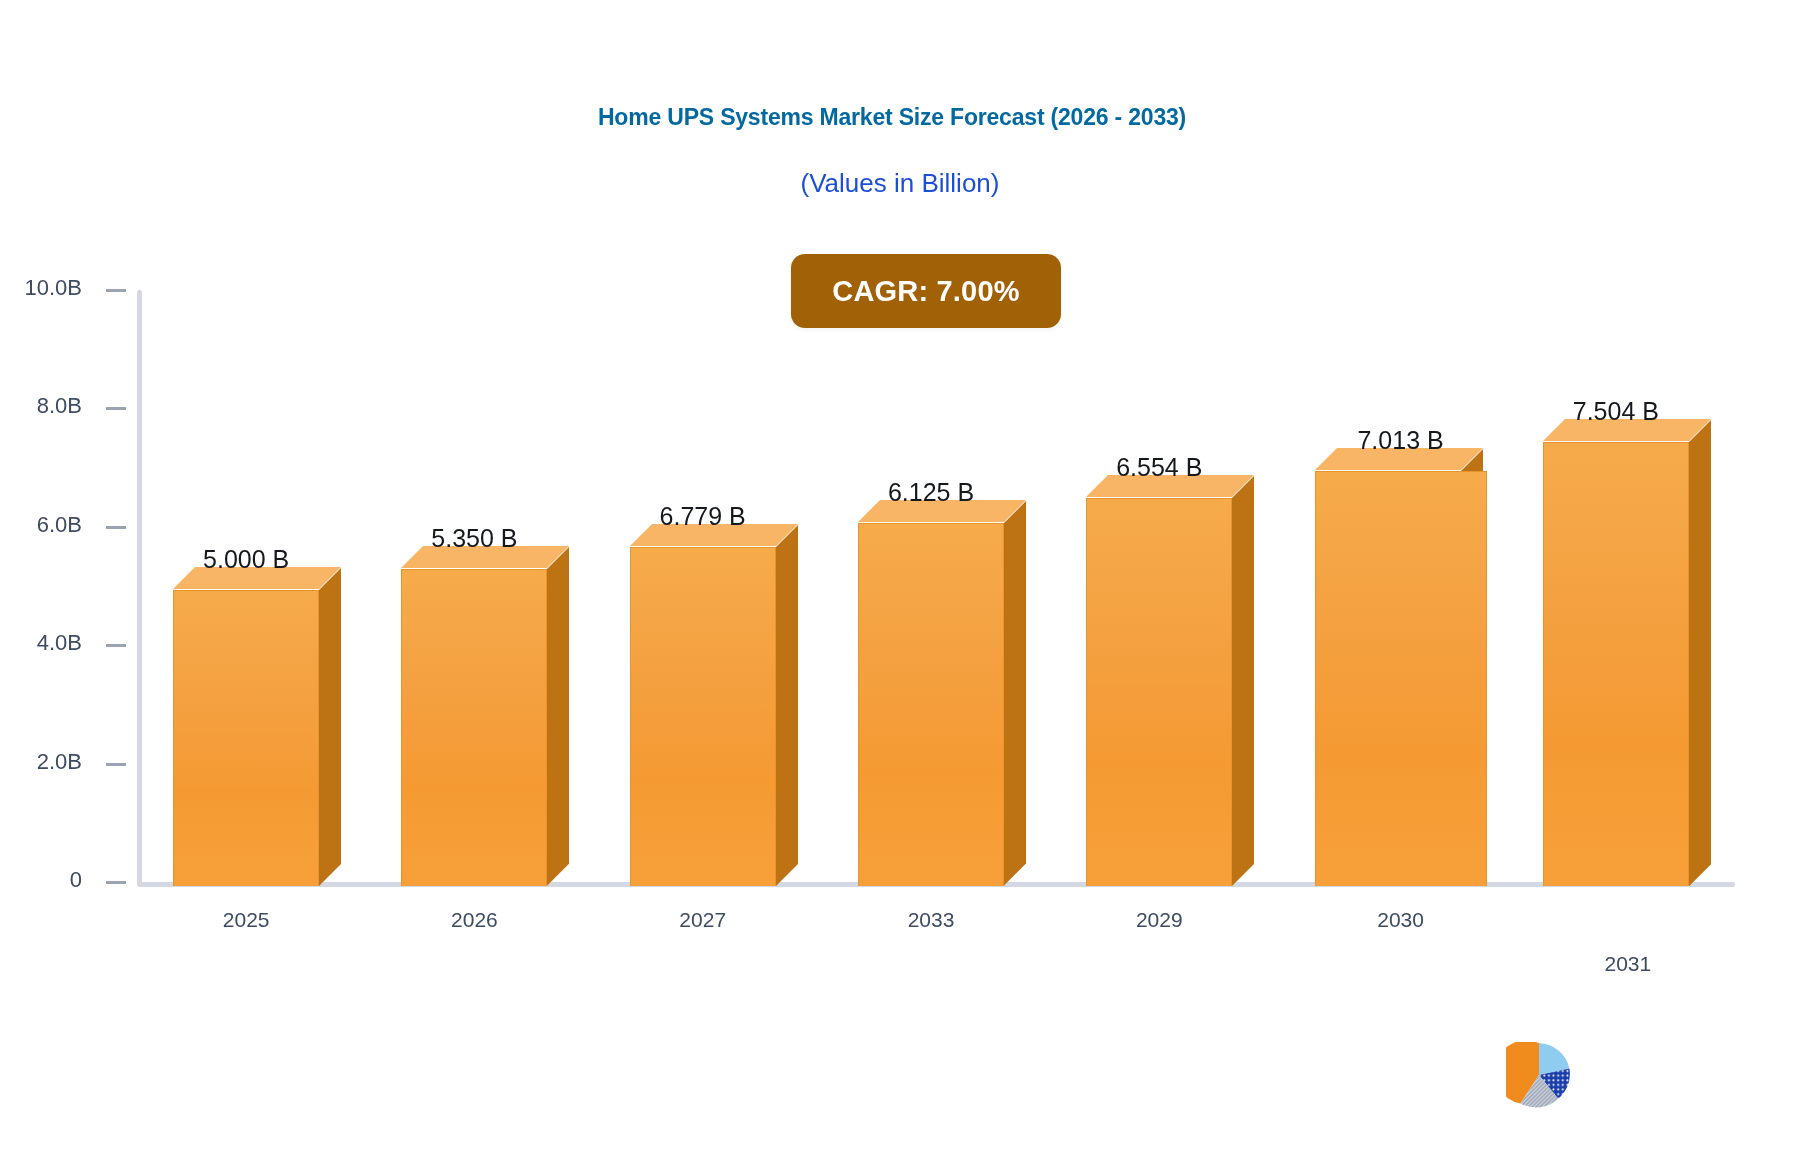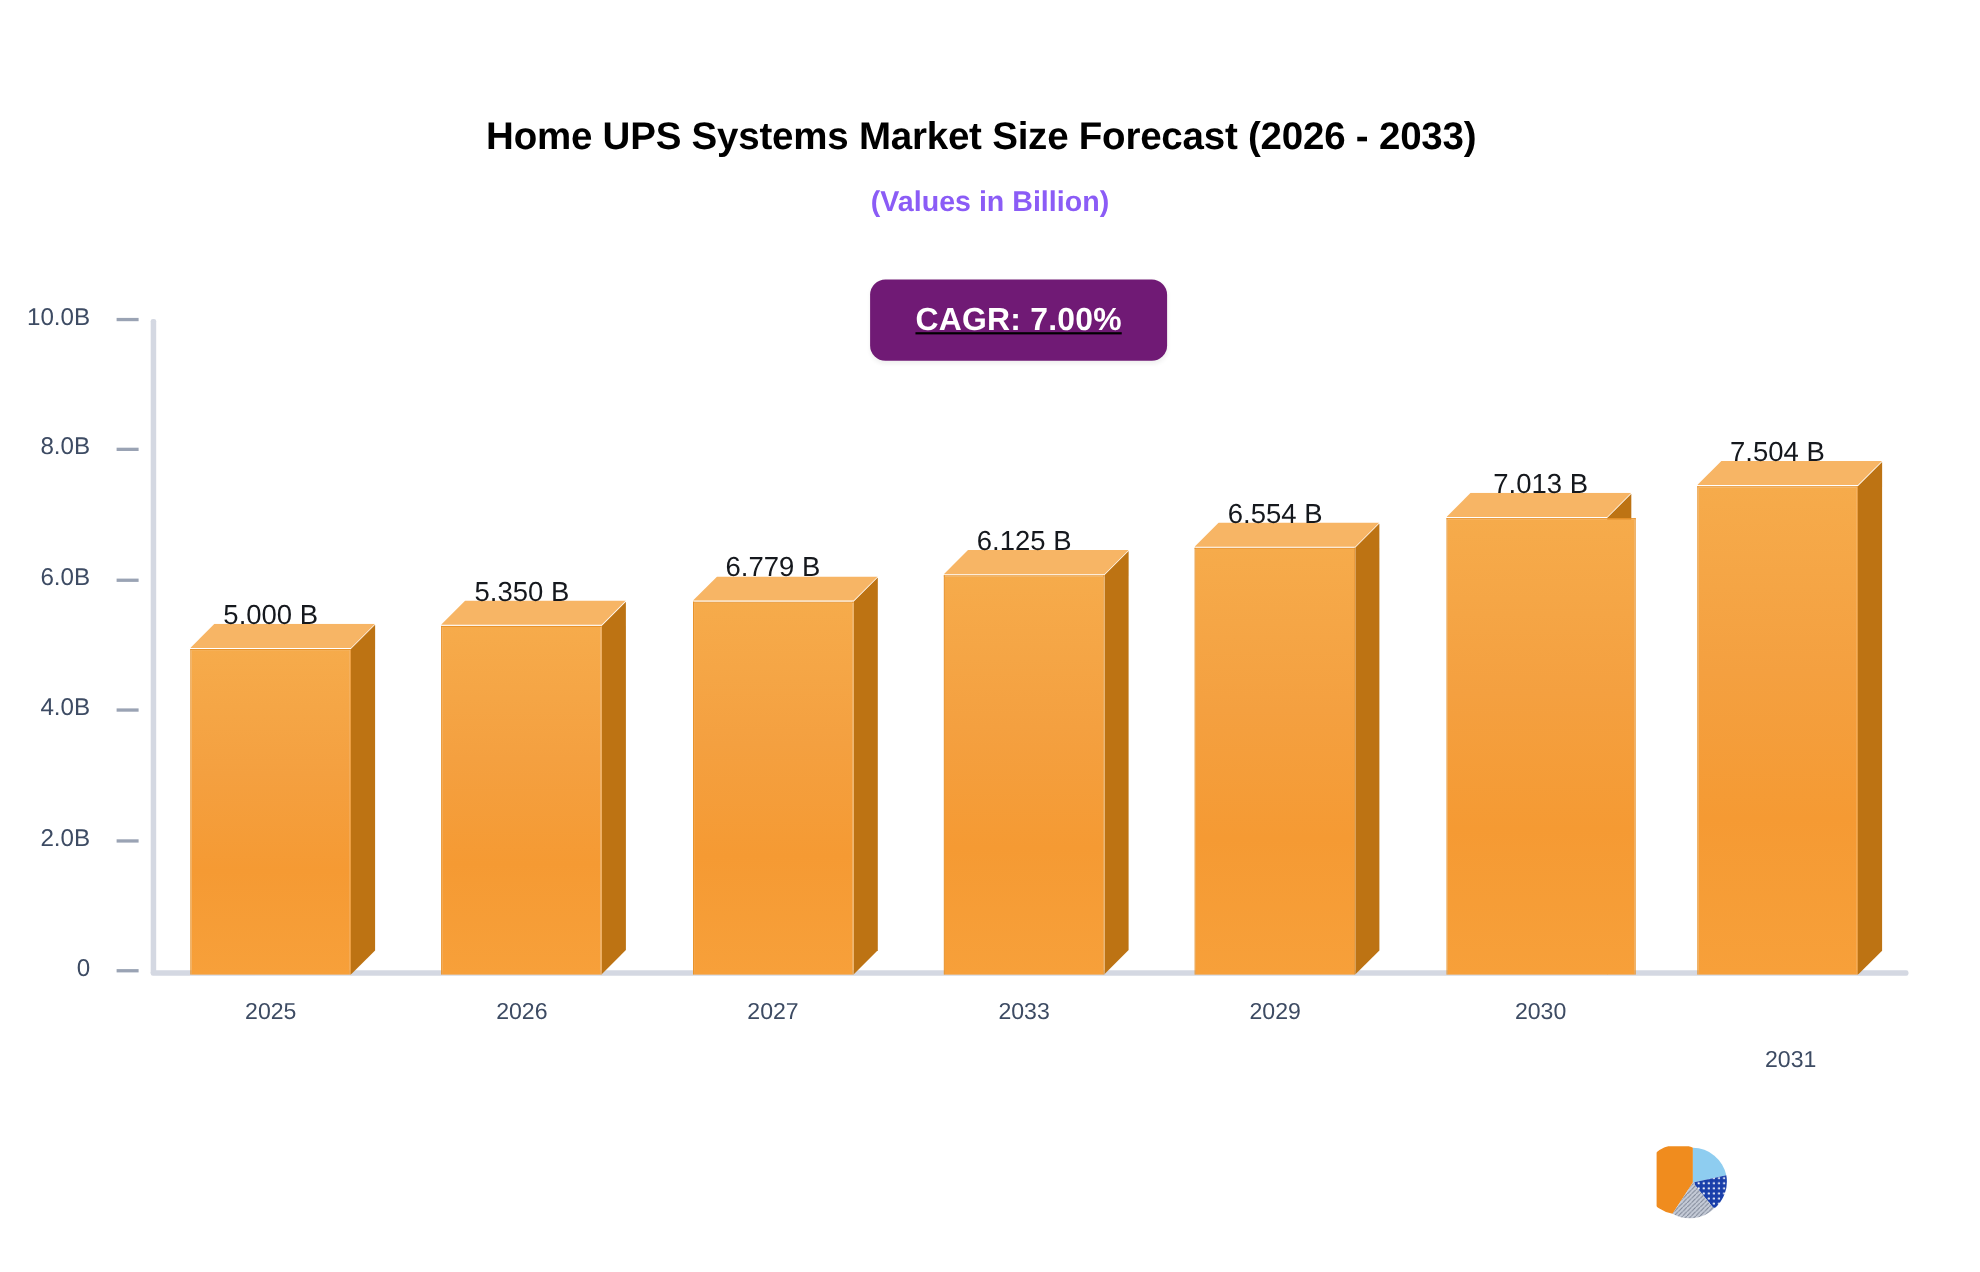--- a/index.html
+++ b/index.html
@@ -14,48 +14,47 @@
     position: relative;
     width: 1800px; height: 1156px;
     background: #ffffff;
   }
 
   
   #title {
     position: absolute;
     left: 0; right: 16px; top: 104px;
     text-align: center;
-    font-size: 35px;
+    font-size: 23px;
     font-weight: bold;
-    color: #000000;
+    color: #0369a1;
     letter-spacing: -0.2px;
     white-space: nowrap;
   }
   #subtitle {
     position: absolute;
     left: 0; right: 0; top: 168px;
     text-align: center;
     font-size: 26px;
-    font-weight: bold;
-    color: #8b5cf6;
+    font-weight: normal;
+    color: #1d4ed8;
     white-space: nowrap;
   }
 
   
   #cagr-badge {
     position: absolute;
     left: 791px; top: 254px;
     width: 270px; height: 74px;
-    background: #701a75;
+    background: #a16207;
     border-radius: 14px;
     display: flex;
     align-items: center;
     justify-content: center;
     box-shadow: 0 2px 4px rgba(0,0,0,0.06);
-    text-decoration: underline;
   }
   #cagr-badge span {
     color: #ffffff;
     font-size: 29px;
     font-weight: bold;
     letter-spacing: 0.2px;
     white-space: nowrap;
   }
 
   

